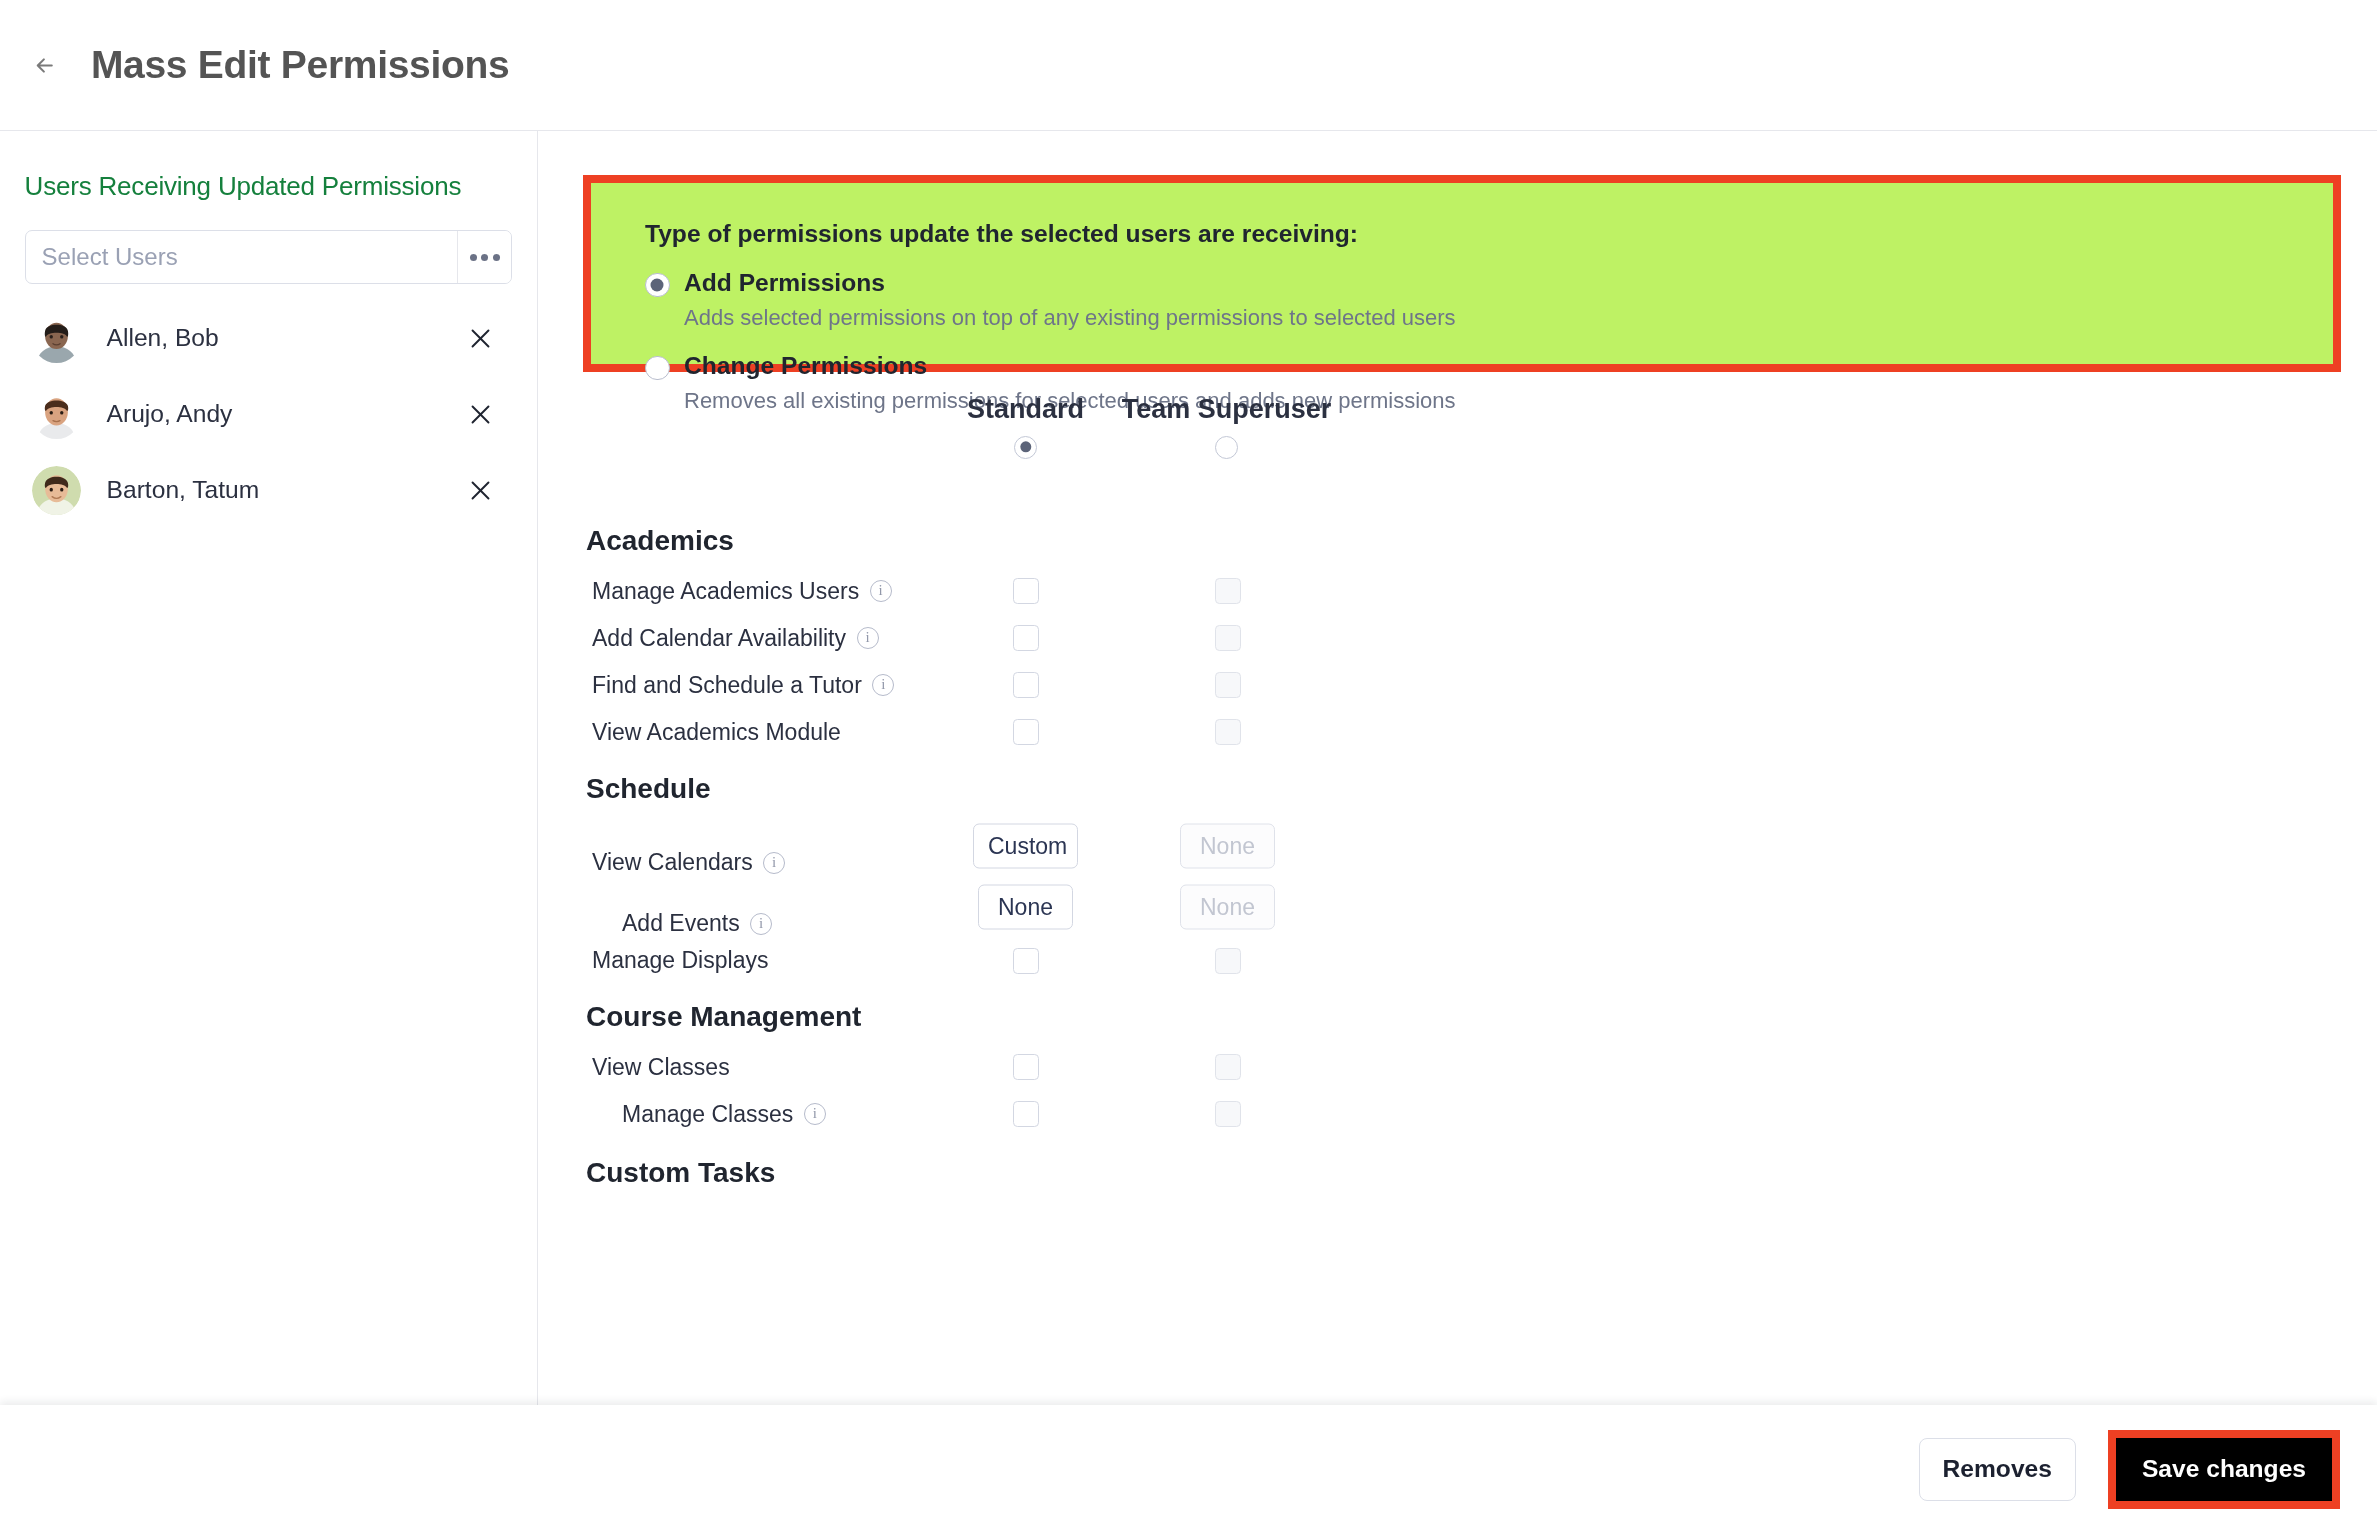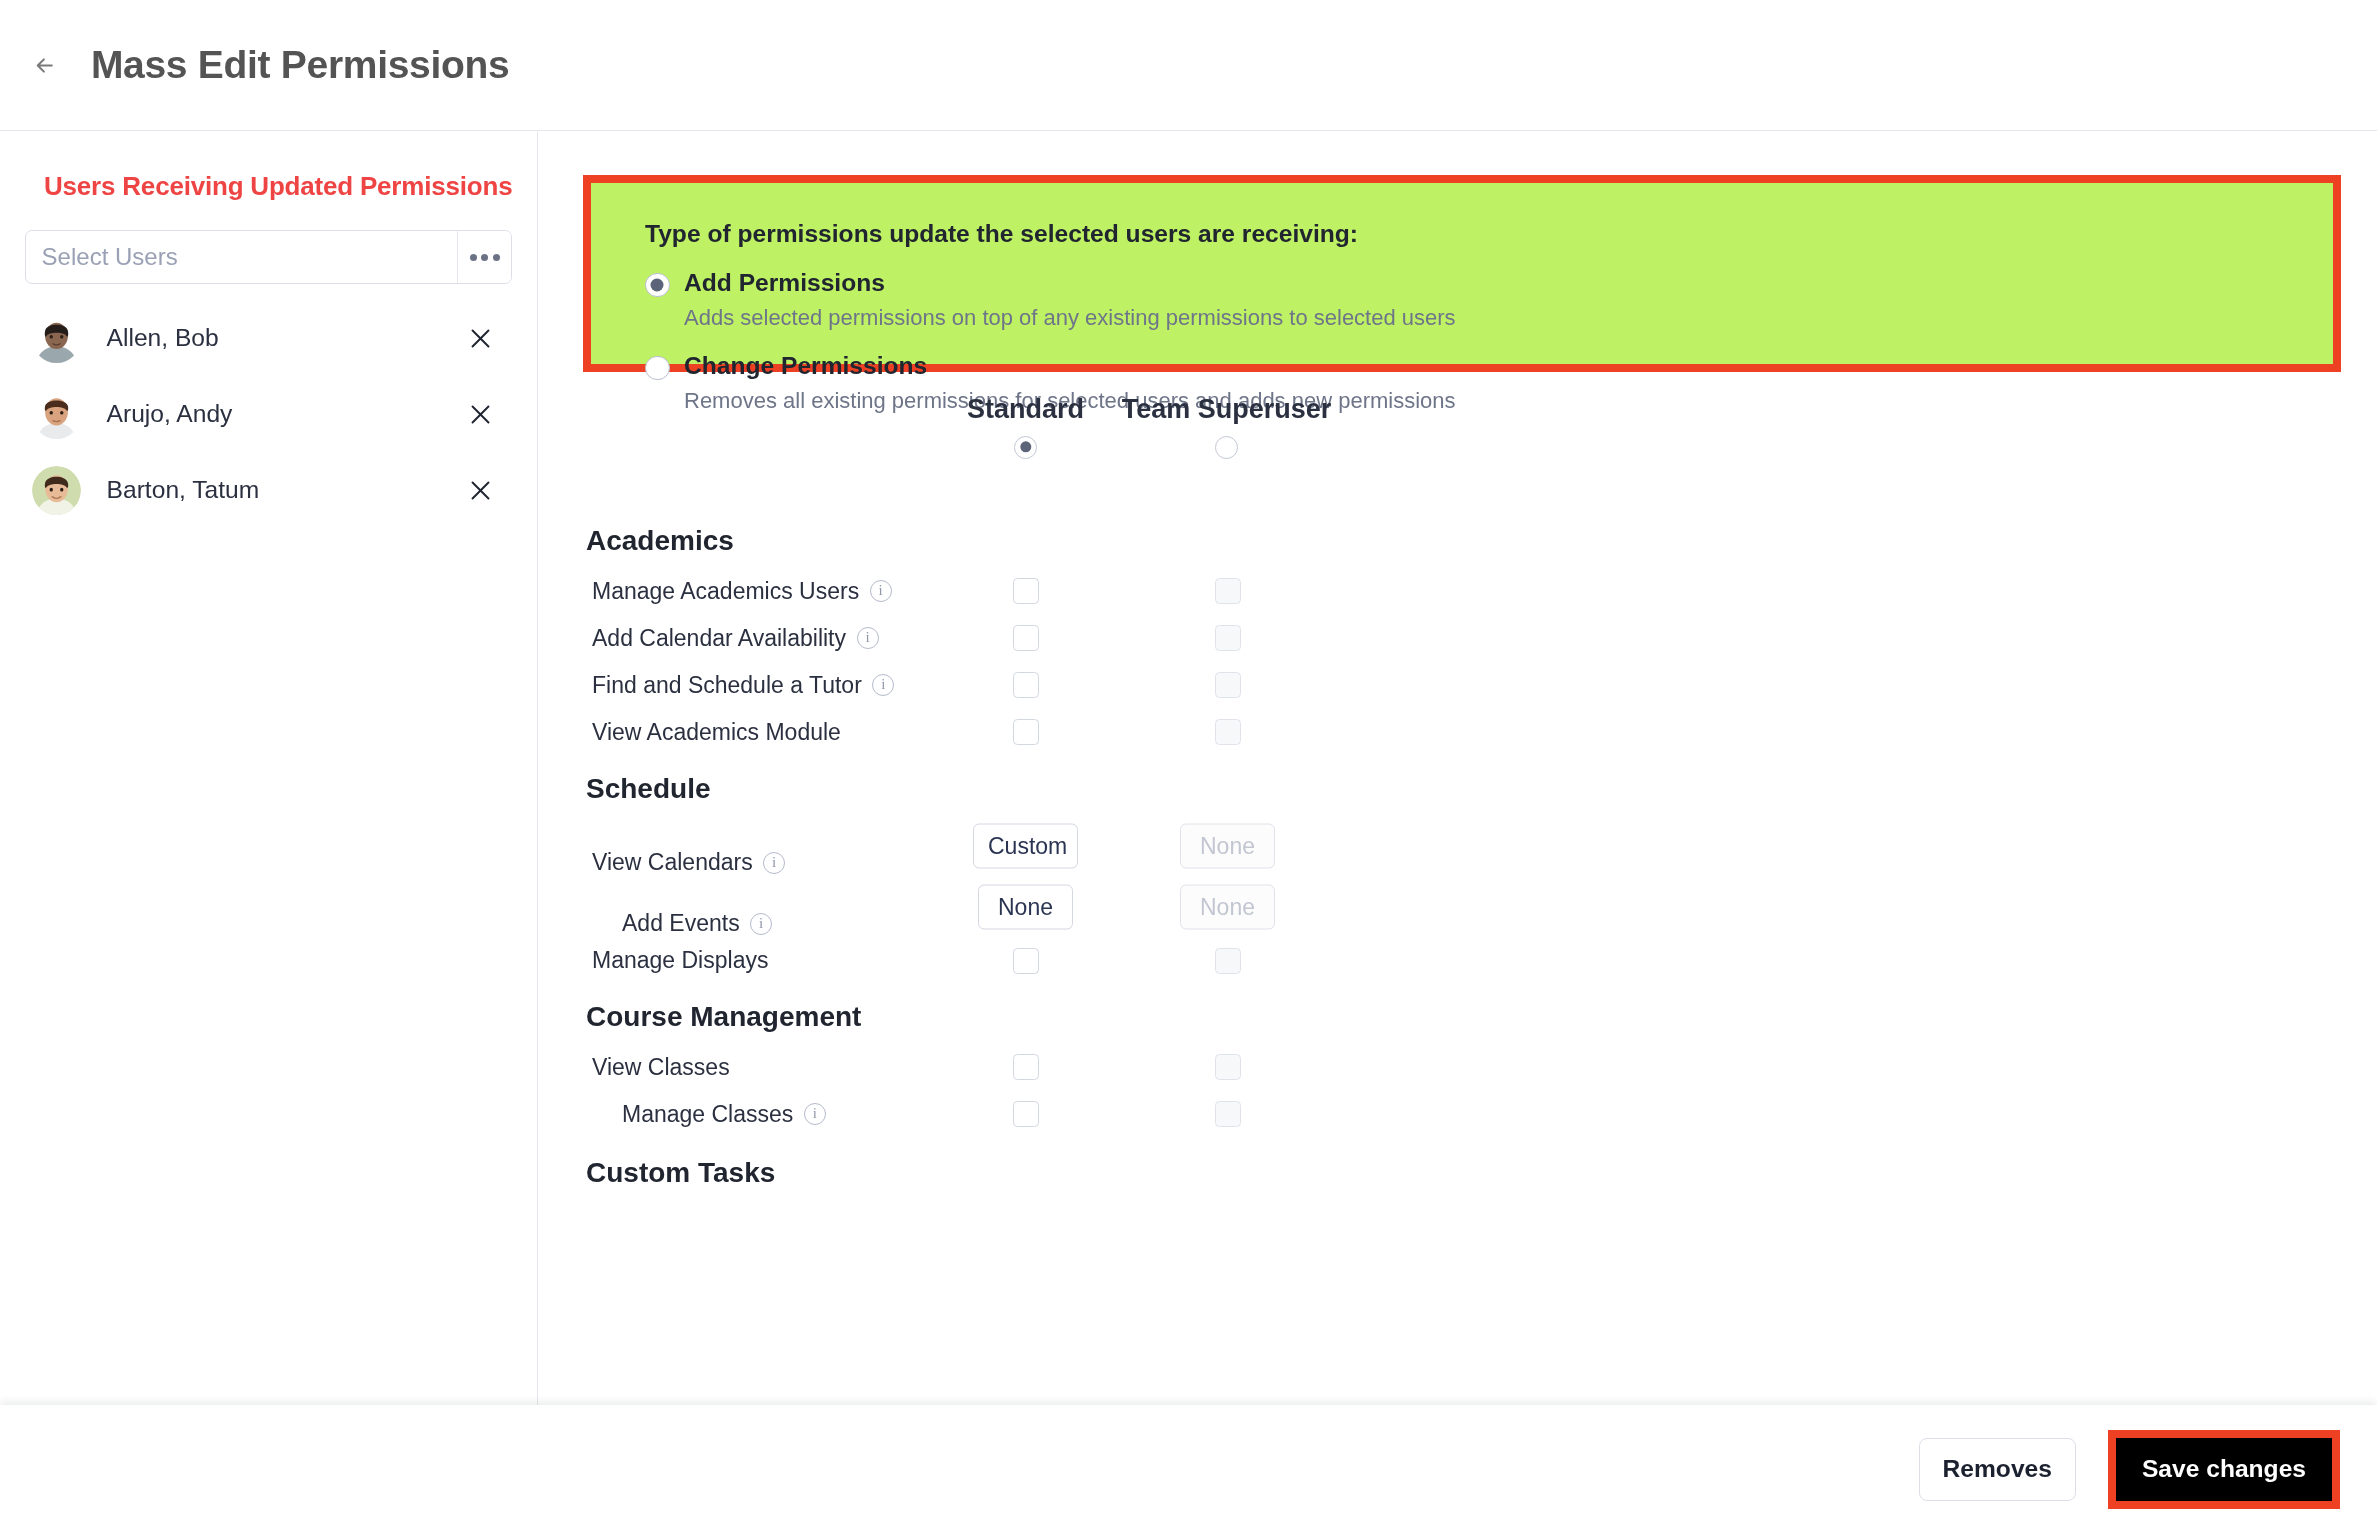--- a/index.html
+++ b/index.html
@@ -64,25 +64,24 @@
   }
   .sidebar-divider {
     position: absolute;
     top: 131px; left: 537px;
     width: 0.9px; height: 1274px;
     background: #e6e7ec;
   }
   .sidebar-title {
     margin-top: 40px;
     font-size: 26px;
-    font-weight: bold;
-    color: #ef4444;
+    font-weight: normal;
+    color: #15803d;
     letter-spacing: -0.2px;
     white-space: nowrap;
-    text-align: right;
   }
   .select-users-wrap {
     margin-top: 28px;
     height: 54px;
     border: 0.9px solid #dcdfe8;
     border-radius: 7px;
     display: flex;
     align-items: stretch;
     overflow: hidden;
     background: #fff;

